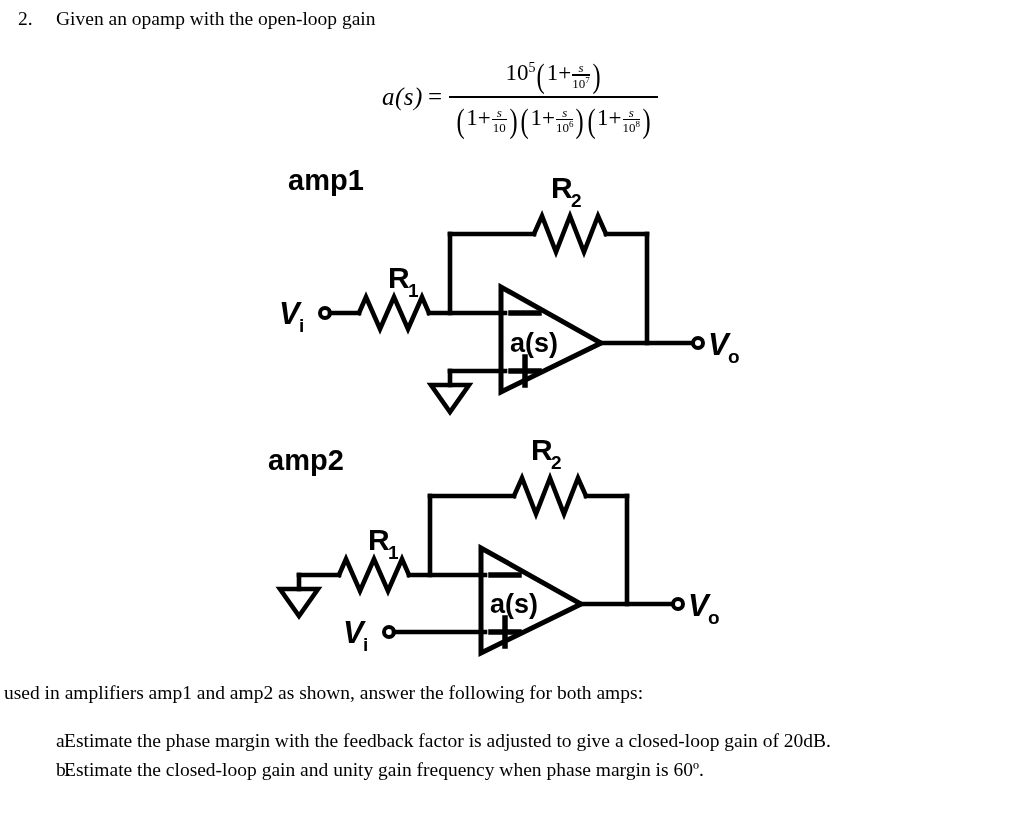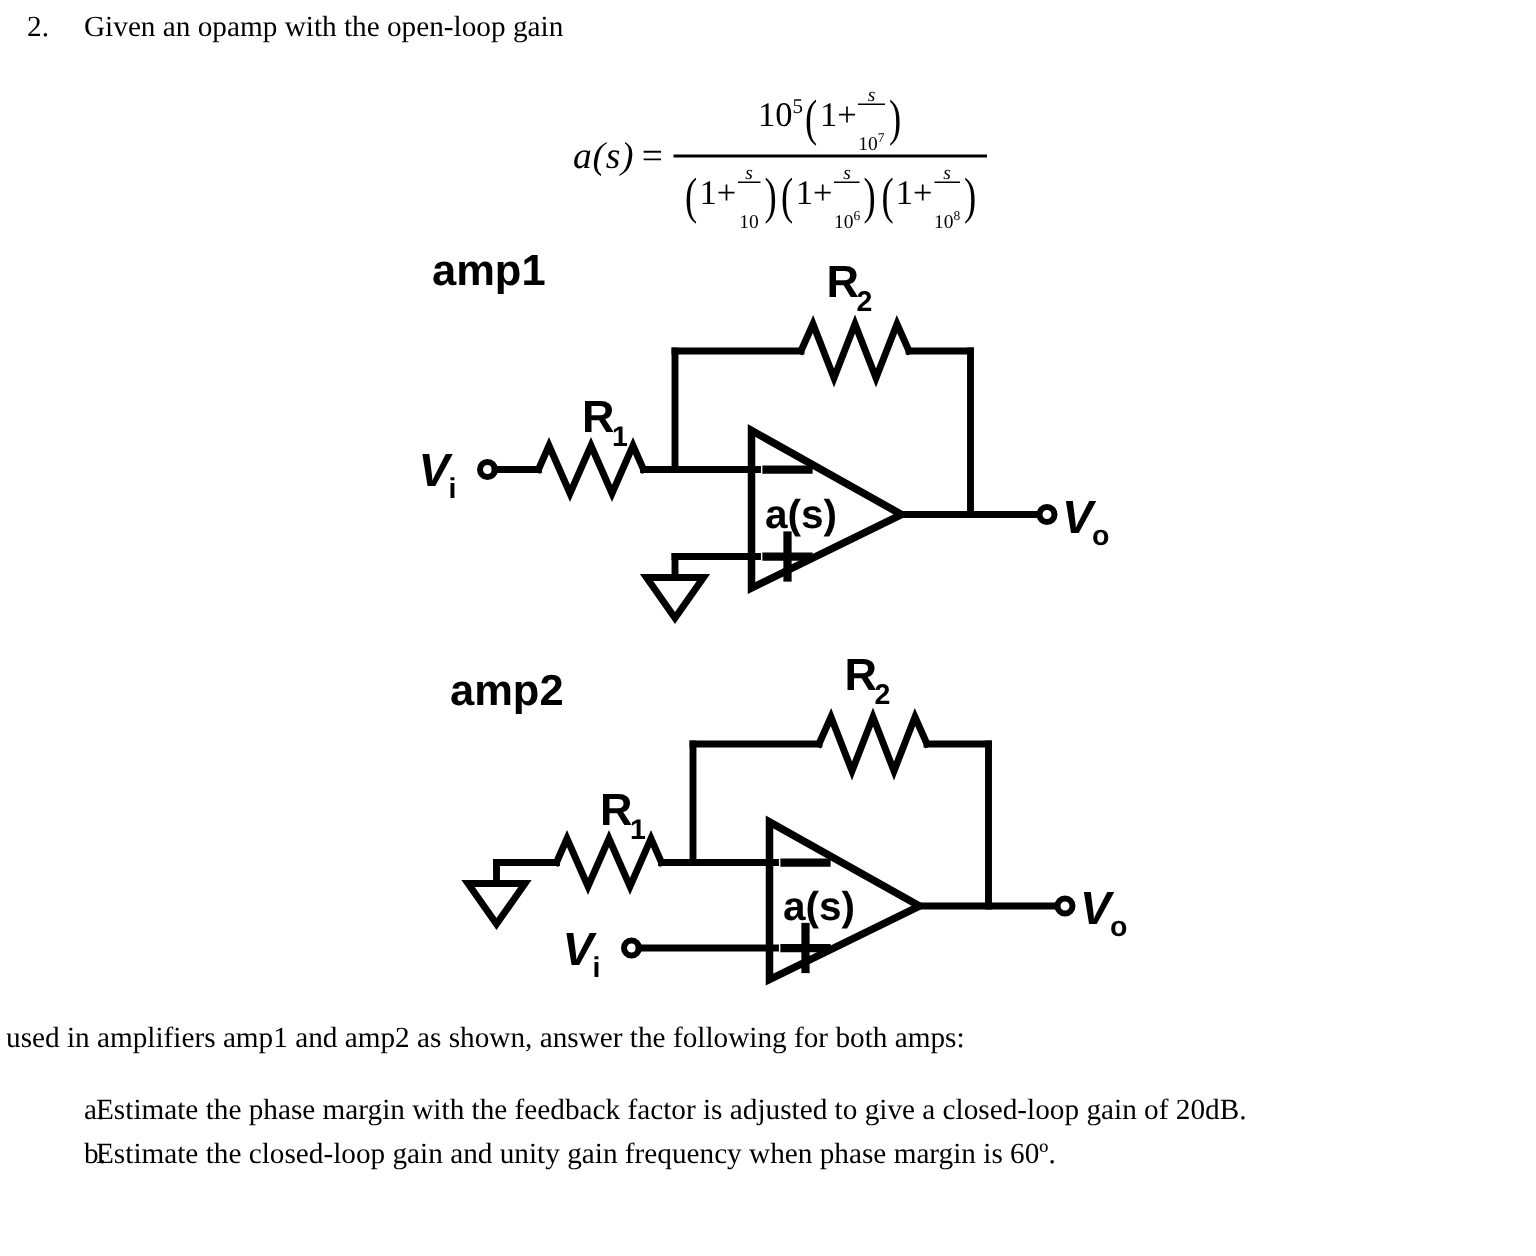--- a/index.html
+++ b/index.html
@@ -106,31 +106,31 @@
   }
   .innerfrac .bar {
     width: 100%;
     min-width: 15px;
     height: 1.3px;
     background: #000;
   }
   .innerfrac .b {
     font-size: 13px;
     line-height: 13px;
-    padding-top: 19px;
+    padding-top: 1px;
     font-family: Liberation Serif, serif;
   }
   .innerfrac .b .sup { font-size: 9px; }
 
   
   .circuit {
     position: absolute;
   }
   #amp1-circuit { left: 262px; top: 166px; }
-  #amp2-circuit { left: 274px; top: 434px; }
+  #amp2-circuit { left: 242px; top: 434px; }
 
   
   .trailer {
     position: absolute;
     left: 4px;
     top: 680px;
     font-size: 19.5px;
     line-height: 26px;
     width: 990px;
   }

